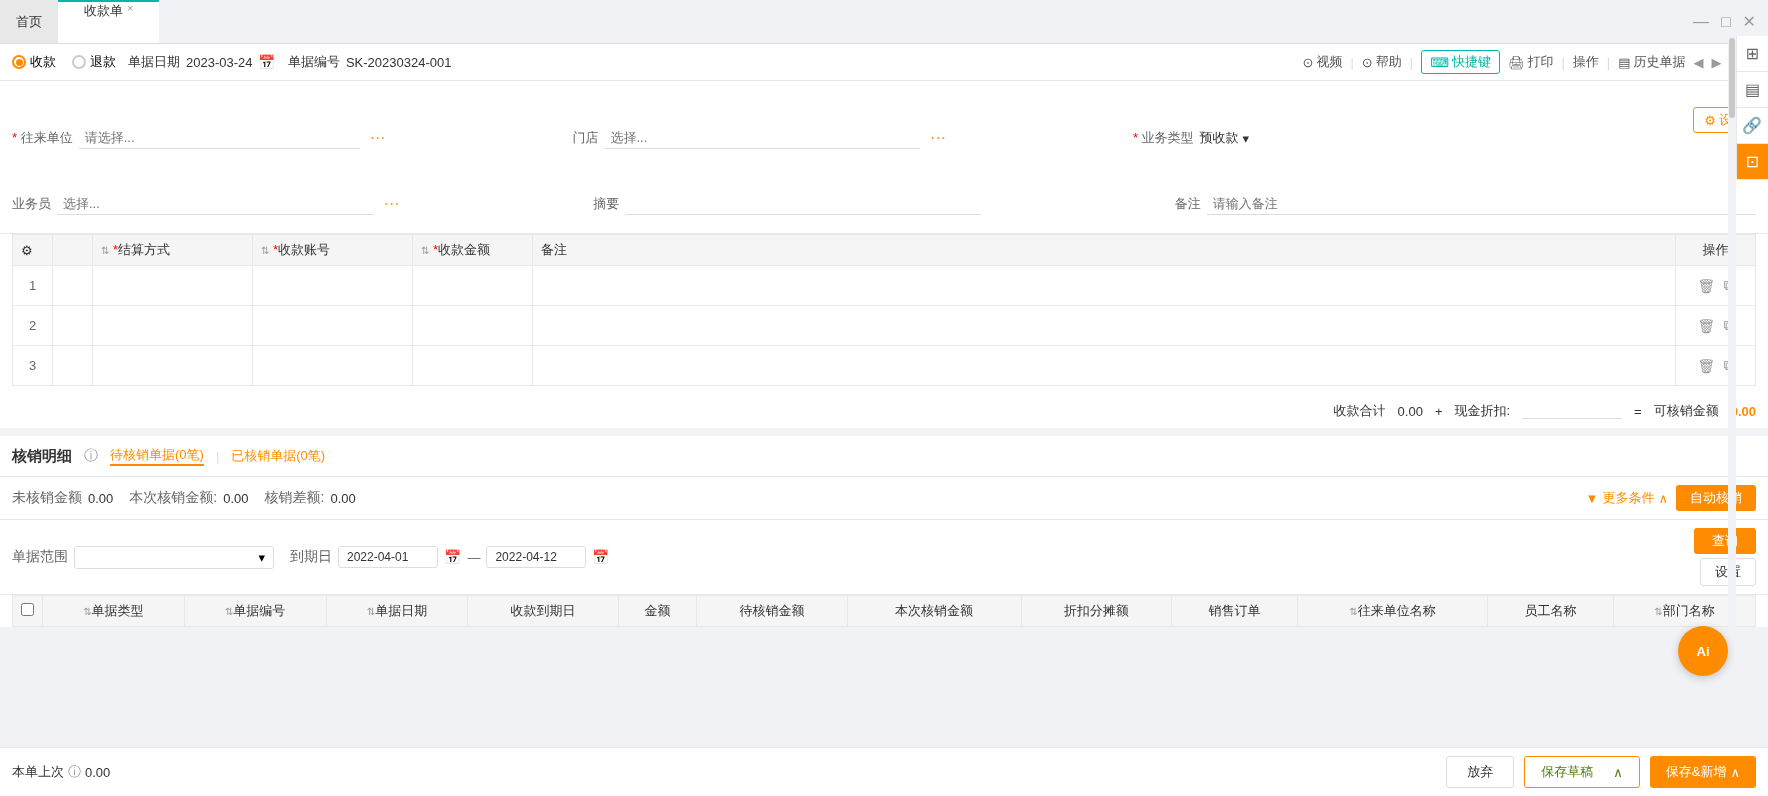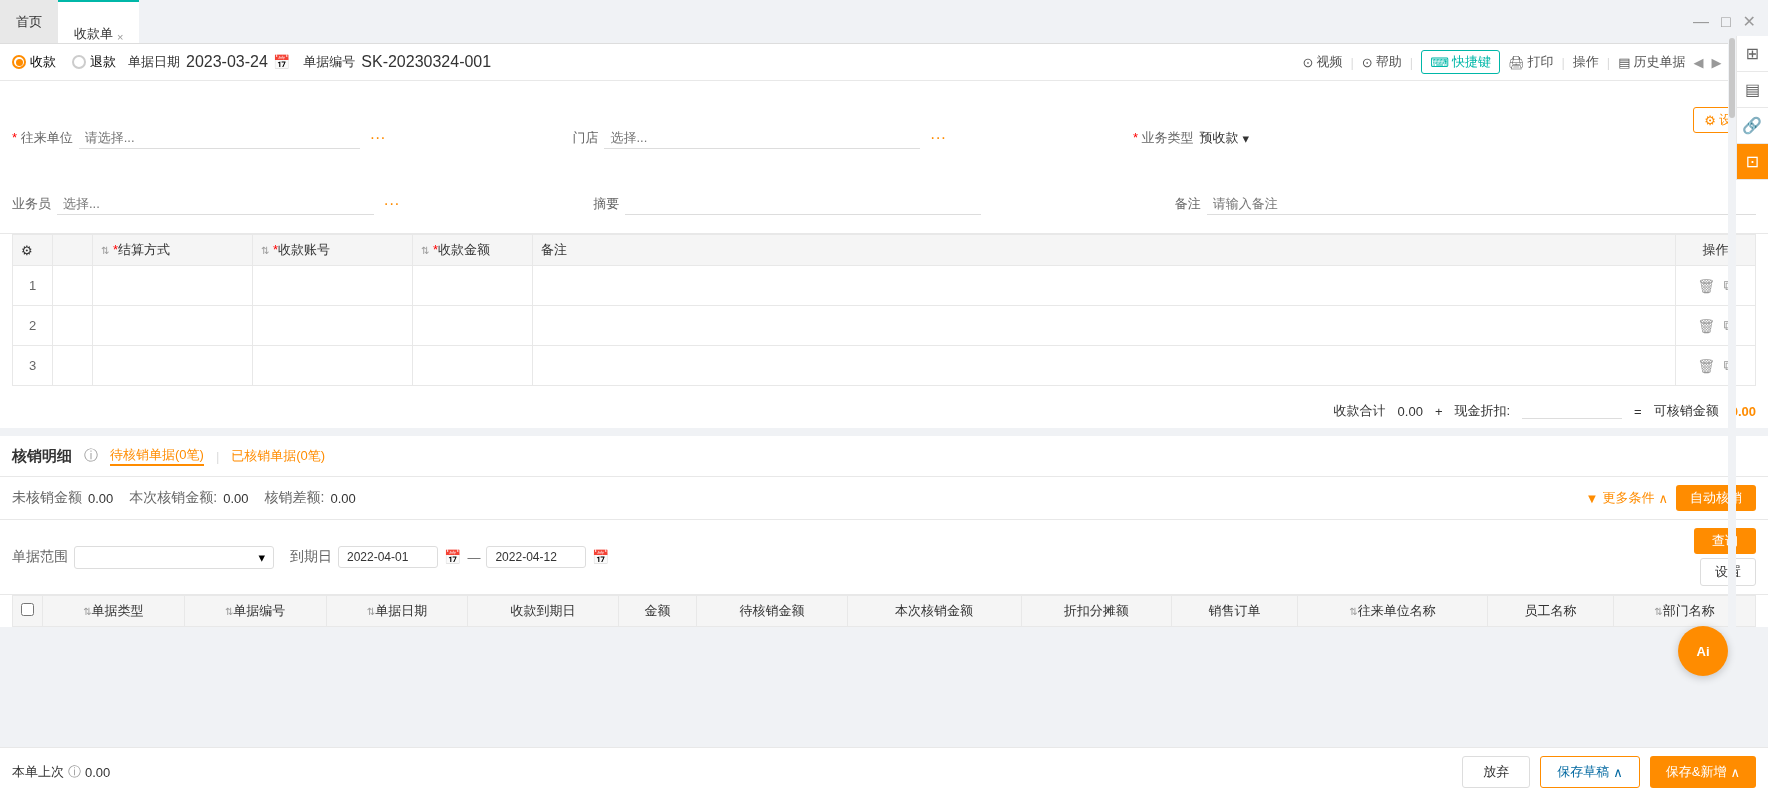--- a/index.html
+++ b/index.html
@@ -6,41 +6,41 @@
     body { background: #f0f2f5; width: 1768px; min-height: 796px; overflow: hidden; }
 
     
     .tab-bar {
       display: flex; align-items: center; background: #f0f2f5; height: 44px; border-bottom: 1px solid #ddd;
     }
     .tab-home {
       background: #e8e8e8; padding: 0 16px; height: 100%; display: flex; align-items: center; color: #333; cursor: pointer; font-size: 13px;
     }
     .tab-active {
-      background: #fff; padding: 0 16px; height: 100%; display: flex; align-items: flex-end; color: #333; cursor: pointer; font-size: 13px; border-top: 2px solid #00b7a8; gap: 4px;
+      background: #fff; padding: 0 26px; height: 100%; display: flex; align-items: flex-start; color: #333; cursor: pointer; font-size: 13px; border-top: 2px solid #00b7a8; gap: 4px;
     }
     .tab-close { color: #999; font-size: 11px; cursor: pointer; }
     .tab-bar-right { margin-left: auto; display: flex; align-items: center; gap: 4px; padding-right: 8px; }
     .tab-bar-right span { font-size: 16px; color: #999; cursor: pointer; padding: 4px; }
 
     
     .main-wrap { background: #fff; margin: 0; }
 
     
     .toolbar {
       display: flex; align-items: center; padding: 6px 12px; background: #fff; border-bottom: 1px solid #e8e8e8; gap: 12px;
     }
     .radio-group { display: flex; align-items: center; gap: 16px; }
     .radio-item { display: flex; align-items: center; gap: 4px; cursor: pointer; }
     .radio-circle { width: 14px; height: 14px; border-radius: 50%; border: 2px solid #ccc; display: flex; align-items: center; justify-content: center; }
     .radio-circle.active { border-color: #ff8c00; }
     .radio-circle.active::after { content: ''; width: 7px; height: 7px; border-radius: 50%; background: #ff8c00; }
     .toolbar-field { display: flex; align-items: center; gap: 6px; }
     .toolbar-label { color: #333; font-size: 13px; }
-    .toolbar-value { color: #333; font-size: 16px; font-weight: 500; }
+    .toolbar-value { color: #333; font-size: 13px; font-weight: 500; }
     .icon-btn { color: #ff8c00; font-size: 14px; cursor: pointer; }
     .toolbar-right { margin-left: auto; display: flex; align-items: center; gap: 8px; }
     .toolbar-action { display: flex; align-items: center; gap: 3px; color: #555; cursor: pointer; font-size: 12px; }
     .quick-btn { background: #fff; border: 1px solid #00b7a8; color: #00b7a8; padding: 2px 8px; border-radius: 3px; cursor: pointer; font-size: 12px; display: flex; align-items: center; gap: 3px; }
     .toolbar-divider { color: #ddd; }
 
     
     .form-area { padding: 10px 12px; background: #fff; border-bottom: 1px solid #e8e8e8; }
     .form-row { display: flex; align-items: center; gap: 0; margin-bottom: 8px; }
     .form-field { display: flex; align-items: center; gap: 6px; flex: 1; margin-top: 36px; }
@@ -113,21 +113,21 @@
     .bottom-table { width: 100%; border-collapse: collapse; }
     .bottom-table th { background: #f5f5f5; border: 1px solid #e8e8e8; padding: 6px 8px; font-weight: normal; color: #333; font-size: 12px; }
     .col-check { width: 30px; text-align: center; }
 
     
     .page-footer { display: flex; align-items: center; padding: 8px 12px; background: #fff; border-top: 1px solid #e8e8e8; position: fixed; bottom: 0; width: 100%; }
     .footer-info { display: flex; align-items: center; gap: 4px; color: #333; font-size: 13px; }
     .footer-info-icon { color: #999; cursor: pointer; }
     .footer-right { margin-left: auto; display: flex; gap: 10px; }
     .btn-abandon { background: #fff; border: 1px solid #ddd; color: #333; padding: 6px 20px; border-radius: 3px; cursor: pointer; font-size: 13px; }
-    .btn-draft { background: #fff; border: 1px solid #ff8c00; color: #0369a1; padding: 6px 16px; border-radius: 3px; cursor: pointer; font-size: 13px; display: flex; align-items: center; gap: 4px; }
+    .btn-draft { background: #fff; border: 1px solid #ff8c00; color: #4d7c0f; padding: 6px 16px; border-radius: 3px; cursor: pointer; font-size: 13px; display: flex; align-items: center; gap: 20px; }
     .btn-save { background: #ff8c00; border: none; color: #fff; padding: 6px 16px; border-radius: 3px; cursor: pointer; font-size: 13px; display: flex; align-items: center; gap: 4px; }
 
     
     .right-sidebar { position: fixed; right: 0; top: 36px; width: 32px; display: flex; flex-direction: column; align-items: center; gap: 0; background: #fff; border-left: 1px solid #e8e8e8; z-index: 100; }
     .sidebar-icon { width: 32px; height: 36px; display: flex; align-items: center; justify-content: center; color: #666; cursor: pointer; border-bottom: 1px solid #e8e8e8; font-size: 16px; }
     .sidebar-icon.active { background: #ff8c00; color: #fff; }
 
     .scrollbar-area { position: fixed; right: 32px; top: 36px; width: 8px; background: #f0f2f5; height: 760px; }
     .scrollbar-thumb { width: 6px; height: 80px; background: #c8c8c8; border-radius: 4px; margin: 2px auto; }
 

